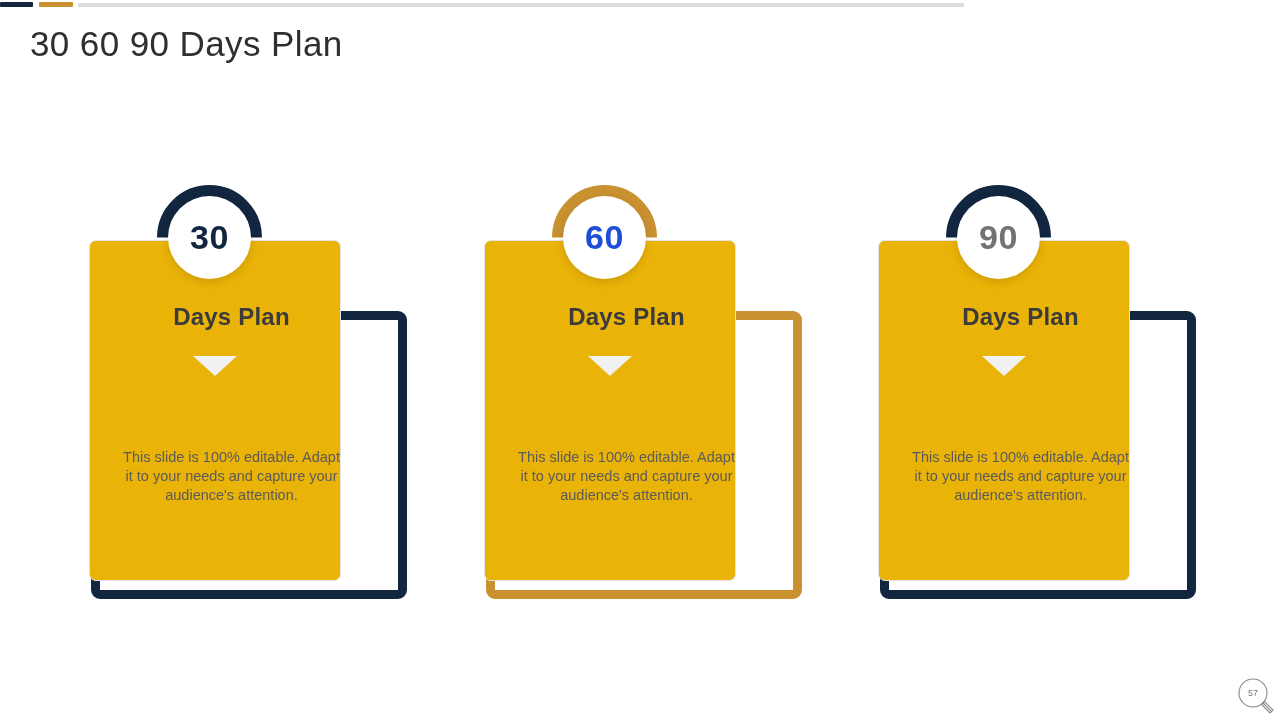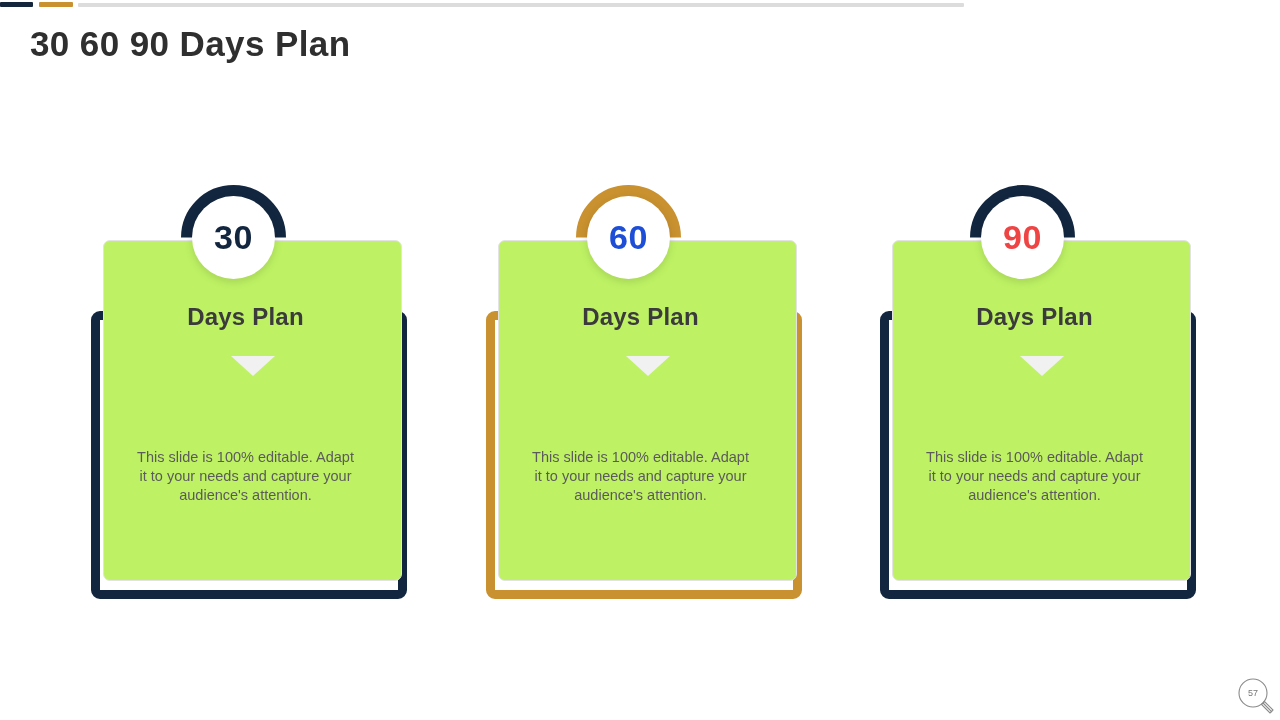--- a/index.html
+++ b/index.html
@@ -33,21 +33,21 @@
   #bar-seg-navy  { left: 0px;  width: 33px; }
   #bar-seg-gold  { left: 39px; width: 34px; }
   #bar-seg-gray  { left: 78px; width: 886px; height: 4px; top: 3px; }
 
   
   #page-title {
     position: absolute;
     left: 30px;
     top: 24px;
     font-size: 35px;
-    font-weight: 700;
+    font-weight: 400;
     letter-spacing: 0.4px;
     color: #2f2f2f;
     font-family: "Liberation Sans", sans-serif;
     white-space: nowrap;
   }
 
   
   #cards-area {
     position: absolute;
     left: 0;
@@ -76,25 +76,25 @@
     border-style: solid;
     border-width: 9px;
     border-radius: 9px;
     box-sizing: content-box;
     background: transparent;
   }
 
   
   .card-body {
     position: absolute;
-    left: 18px;
+    left: 4px;
     top: 240px;
-    width: 299px;
+    width: 252px;
     height: 341px;
-    background: #bef264;
+    background: #eab308;
     border: 1px solid #e3e3e3;
     border-radius: 7px;
     box-sizing: border-box;
   }
 
   .card-heading {
     position: absolute;
     left: 0;
     top: 62px;
     width: 283px;
@@ -126,21 +126,21 @@
     text-align: center;
     font-size: 14.5px;
     line-height: 19px;
     color: #5b5b5b;
     margin-top: 35px;
   }
 
   
   .circle-badge {
     position: absolute;
-    left: 96px;
+    left: 72px;
     top: 185px;
     width: 105px;
     height: 105px;
   }
   .circle-arc {
     position: absolute;
     left: 0;
     top: 0;
     width: 105px;
     height: 105px;
@@ -240,21 +240,21 @@
     <div class="card-body" style="border-color: rgb(227, 227, 227);">
       <div class="card-heading" style="color: rgb(59, 59, 59);">Days Plan</div>
       <div class="card-divider" style="border-top-color: rgb(241, 241, 241);"></div>
       <div class="card-text" style="color: rgb(91, 91, 91);">This slide is 100% editable. Adapt it to your needs and capture your audience's attention.</div>
     </div>
     <div class="circle-badge">
       <svg class="circle-arc" viewBox="0 0 105 105">
         <path class="arc-path" d="M 6.5 52.5 A 46 46 0 0 1 98.5 52.5" fill="none" stroke-width="13" stroke-linecap="butt" stroke="#12263f"></path>
       </svg>
       <div class="circle-inner"></div>
-      <div class="circle-number" style="color: #ef4444;">90</div>
+      <div class="circle-number" style="color: #737373;">90</div>
     </div>
   </div>
 
 </div>
 
 <div id="zoom-indicator">
   <svg width="40" height="40" viewBox="0 0 40 40">
     <circle cx="17" cy="17" r="14" fill="none" stroke="#8a8a8a" stroke-width="1.1"></circle>
     <path d="M 27 27 L 36 36" stroke="#8a8a8a" stroke-width="1.1" fill="none"></path>
     <path d="M 25.5 28.5 L 28.5 25.5 L 37 34 L 34 37 Z" fill="none" stroke="#8a8a8a" stroke-width="1.1"></path>

